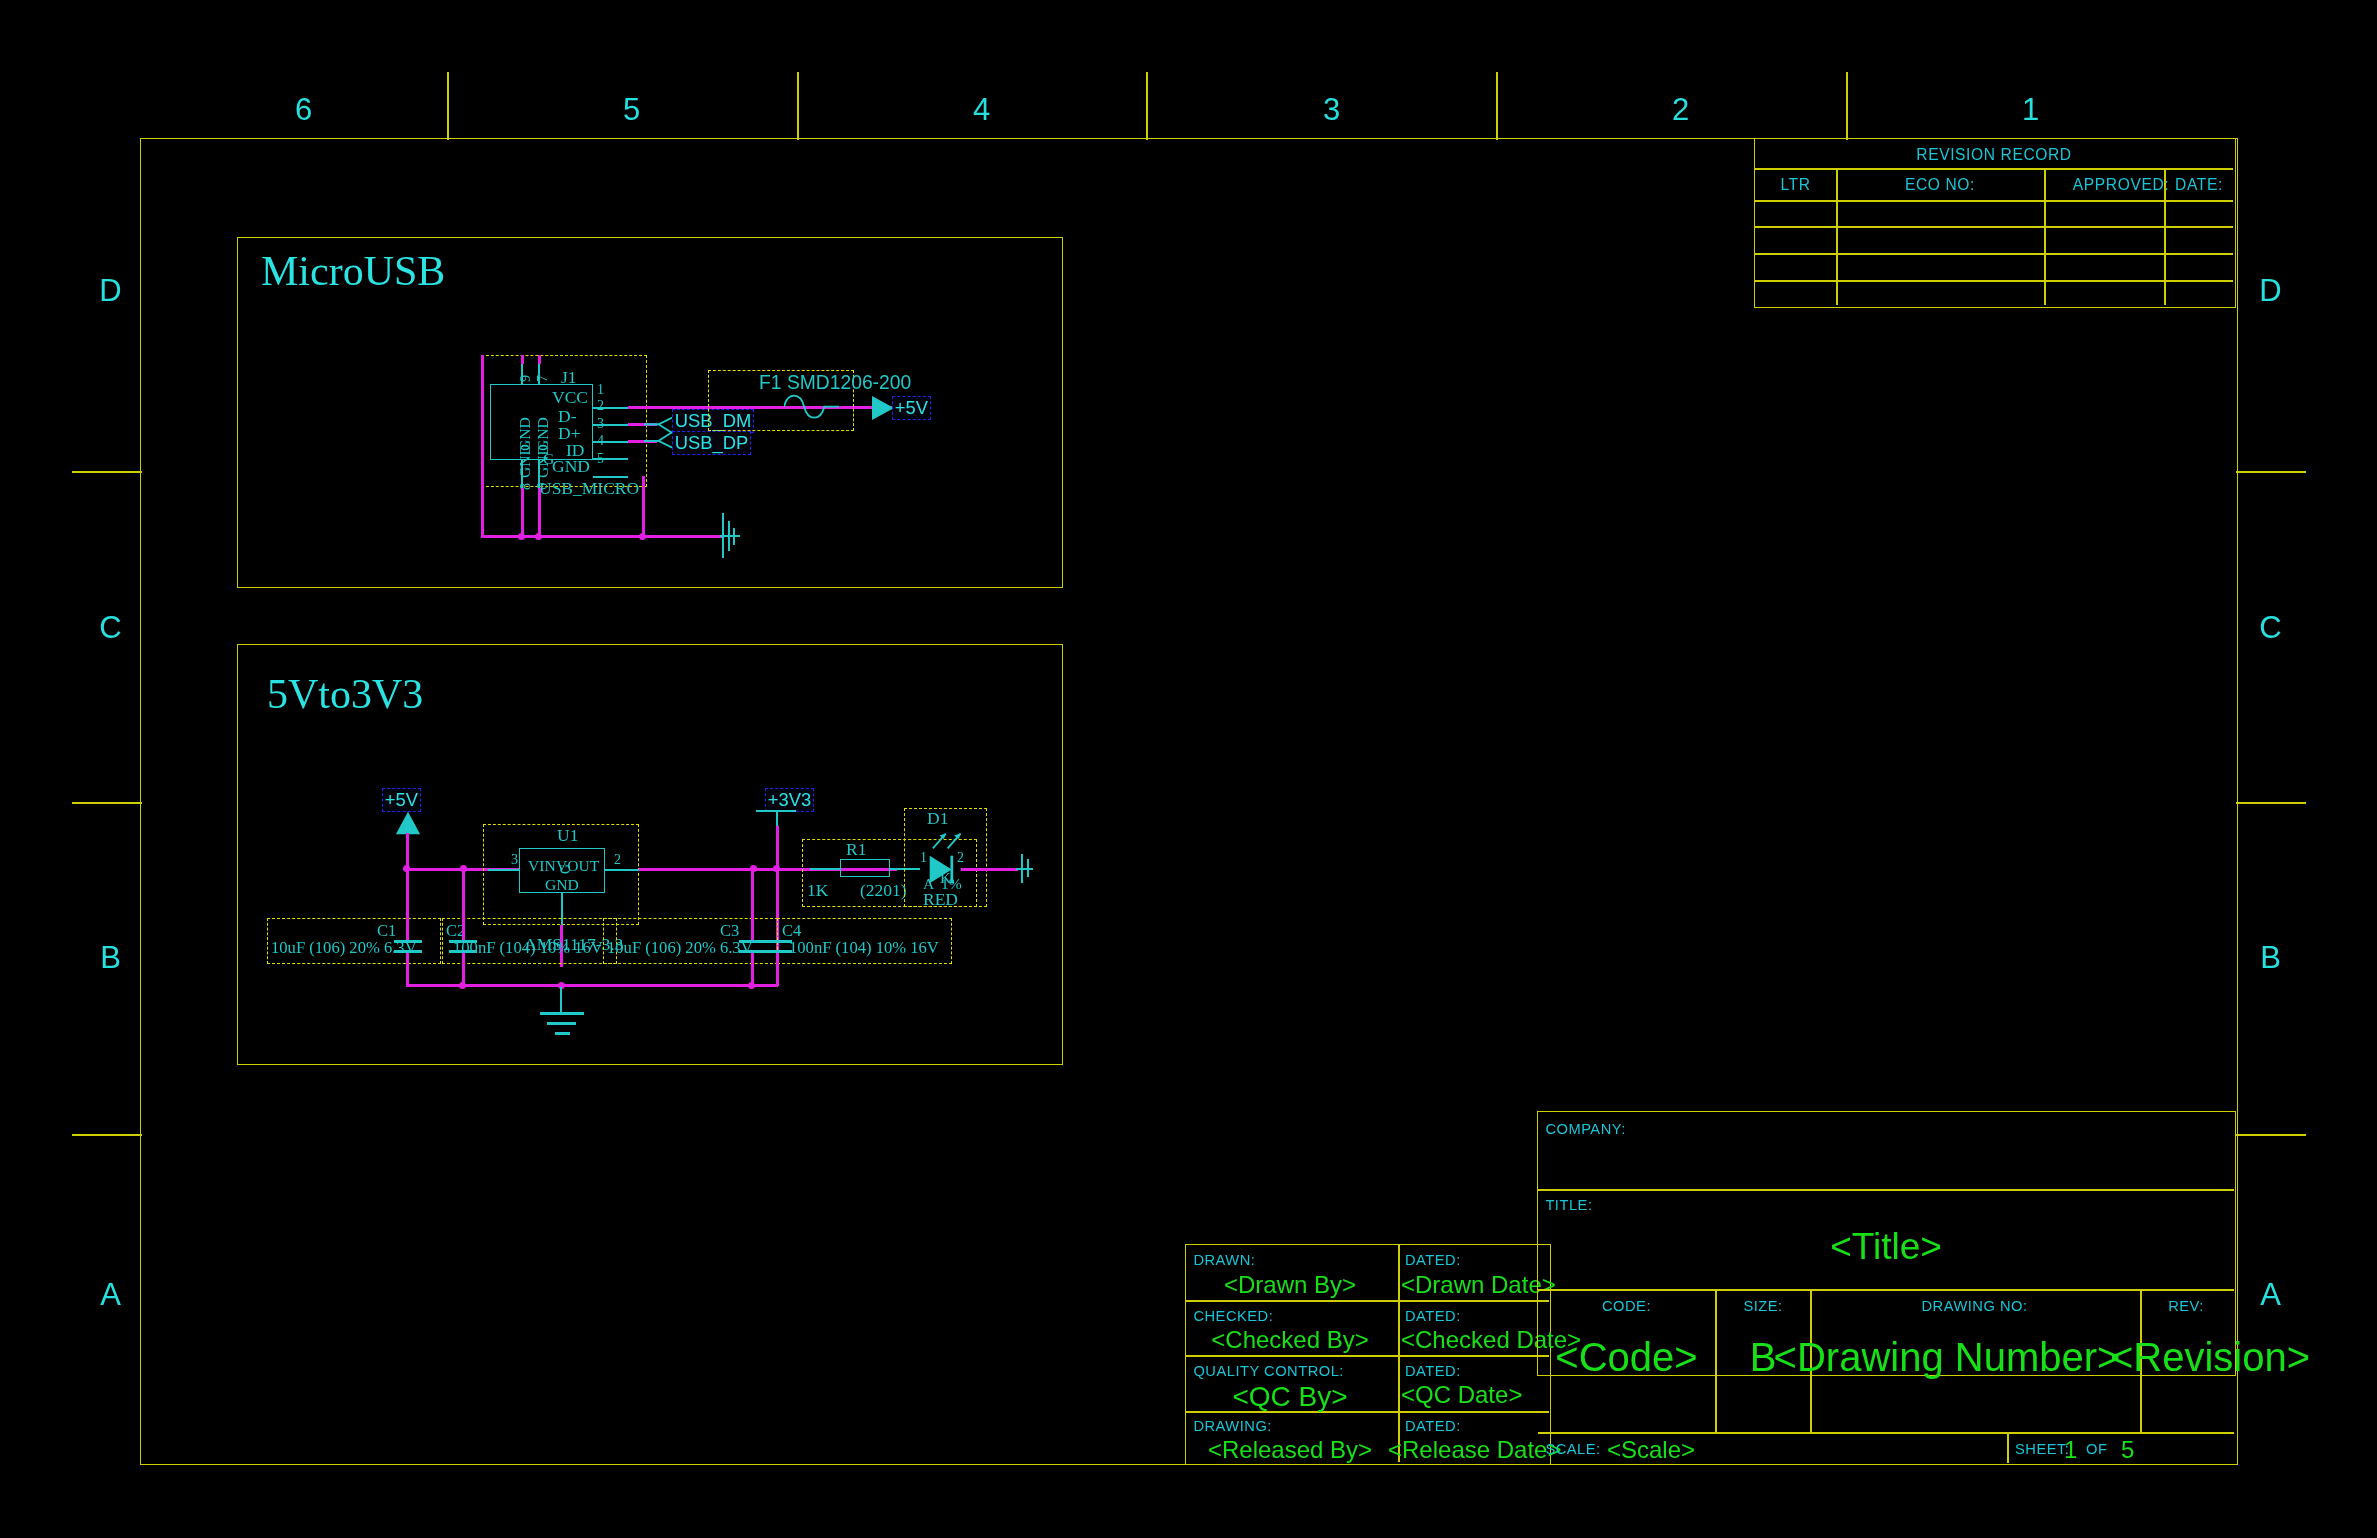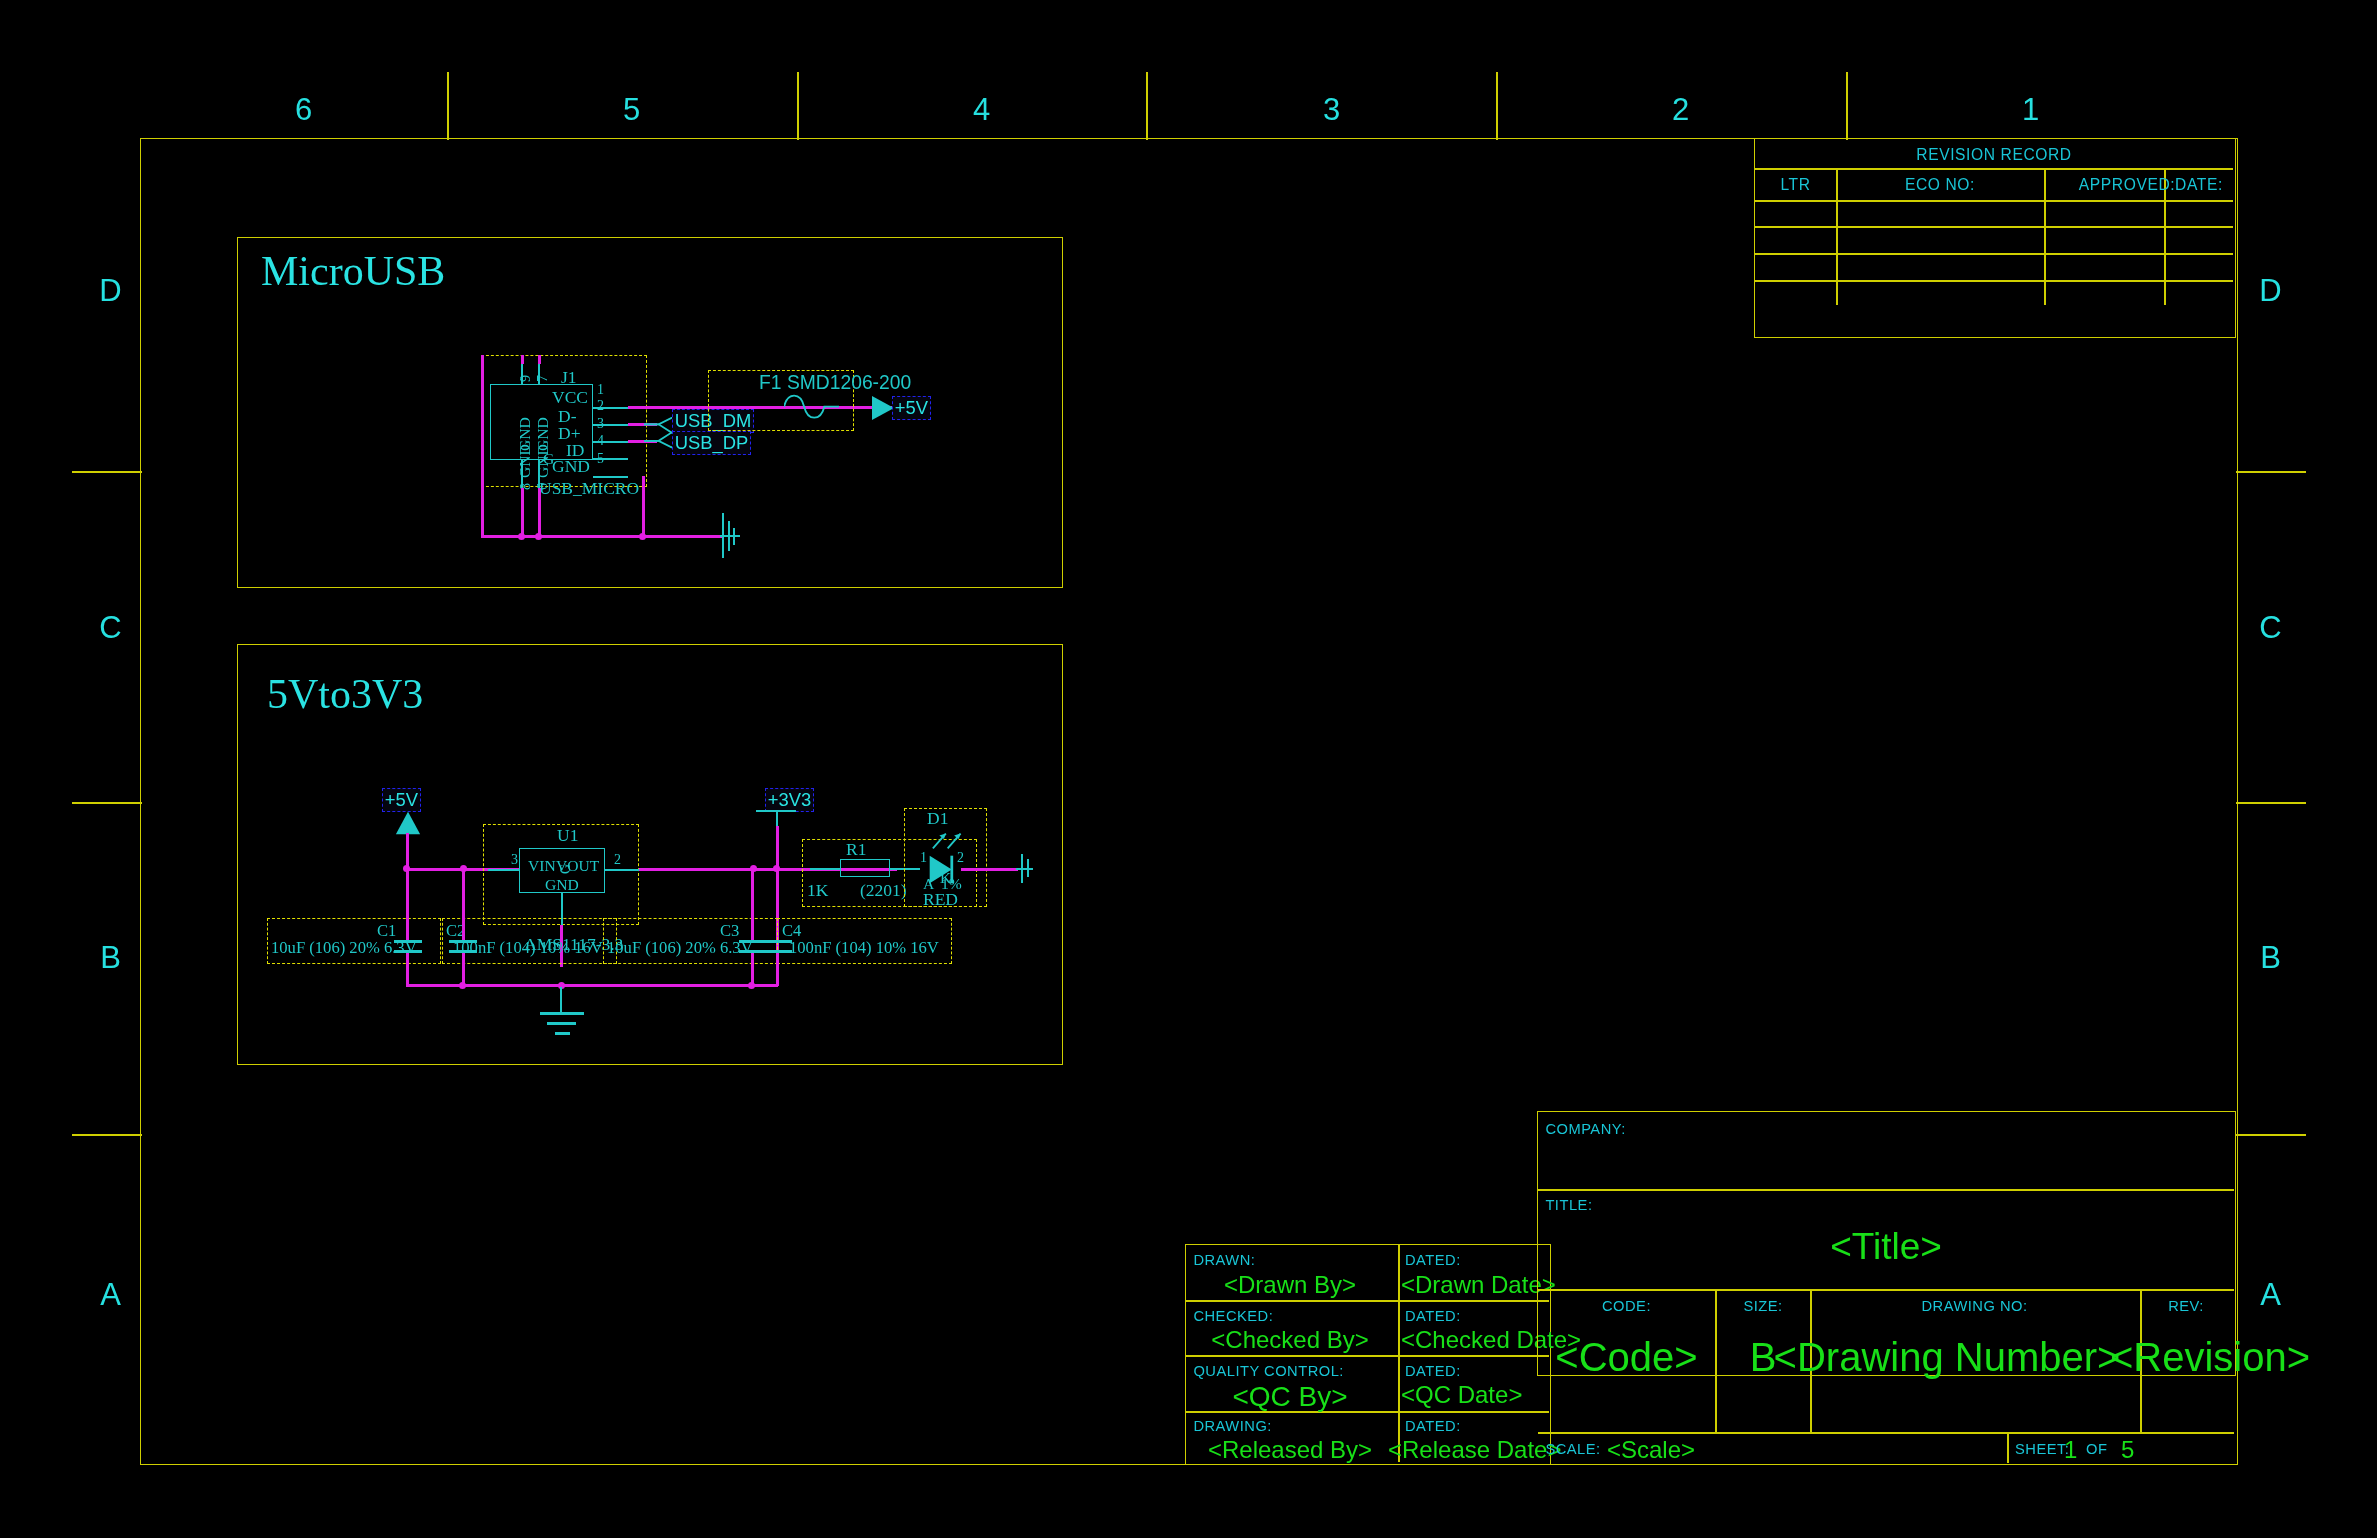--- a/index.html
+++ b/index.html
@@ -34,21 +34,21 @@
   .junction{position:absolute;width:7.4px;height:7.4px;border-radius:50%;
       background:#e21fe2;}
   
   .tb{position:absolute;border:1.8px solid #cfcf00;box-sizing:border-box;}
   .tb-lbl{position:absolute;color:#19c5d6;font-size:14.7px;
       font-family:"Liberation Sans",sans-serif;letter-spacing:0.5px;
       white-space:nowrap;}
   .tb-val{position:absolute;color:#18e018;
       font-family:"Liberation Sans",sans-serif;white-space:nowrap;}
   
-  #rev-rec{position:absolute;left:1754px;top:138px;width:482px;height:200px;
+  #rev-rec{position:absolute;left:1754px;top:138px;width:482px;height:170px;
       border:1.8px solid #cfcf00;box-sizing:border-box;}
   .rr-line-h{position:absolute;height:1.8px;background:#cfcf00;}
   .rr-line-v{position:absolute;width:1.8px;background:#cfcf00;}
   .rr-txt{position:absolute;color:#19c5d6;font-size:15.6px;
       font-family:"Liberation Sans",sans-serif;text-align:center;
       letter-spacing:0.6px;}
 </style>
 </head>
 <body>
 
@@ -90,21 +90,21 @@
   <div class="rr-line-h" style="left:0;top:61px;width:478px;"></div>
   <div class="rr-line-h" style="left:0;top:87px;width:478px;"></div>
   <div class="rr-line-h" style="left:0;top:114px;width:478px;"></div>
   <div class="rr-line-h" style="left:0;top:141px;width:478px;"></div>
   <div class="rr-line-v" style="left:81px;top:29.4px;height:137px;"></div>
   <div class="rr-line-v" style="left:289px;top:29.4px;height:137px;"></div>
   <div class="rr-line-v" style="left:409px;top:29.4px;height:137px;"></div>
   <div class="rr-txt" style="left:0;top:7.4px;width:478px;">REVISION RECORD</div>
   <div class="rr-txt" style="left:0;top:37px;width:81px;">LTR</div>
   <div class="rr-txt" style="left:81px;top:37px;width:208px;">ECO NO:</div>
-  <div class="rr-txt" style="left:289px;top:37px;width:120px;padding-left:23px;">APPROVED:</div>
+  <div class="rr-txt" style="left:283px;top:37px;width:120px;padding-left:23px;">APPROVED:</div>
   <div class="rr-txt" style="left:409px;top:37px;width:70px;">DATE:</div>
 </div>
 
 <div class="sheet-box" style="left:237px;top:237px;width:826px;height:351px;"></div>
 <div class="sheet-title" style="left:261px;top:247px;">MicroUSB</div>
 
 <div class="bus-box" style="left:481px;top:355px;width:166px;height:132px;"></div>
 <div class="comp-box" style="left:490px;top:384px;width:103px;height:76px;"></div>
 <div class="ctext" style="left:561px;top:367px;font-size:17.5px;">J1</div>
 <div class="ctext" style="left:539px;top:478px;font-size:17.5px;">USB_MICRO</div>

